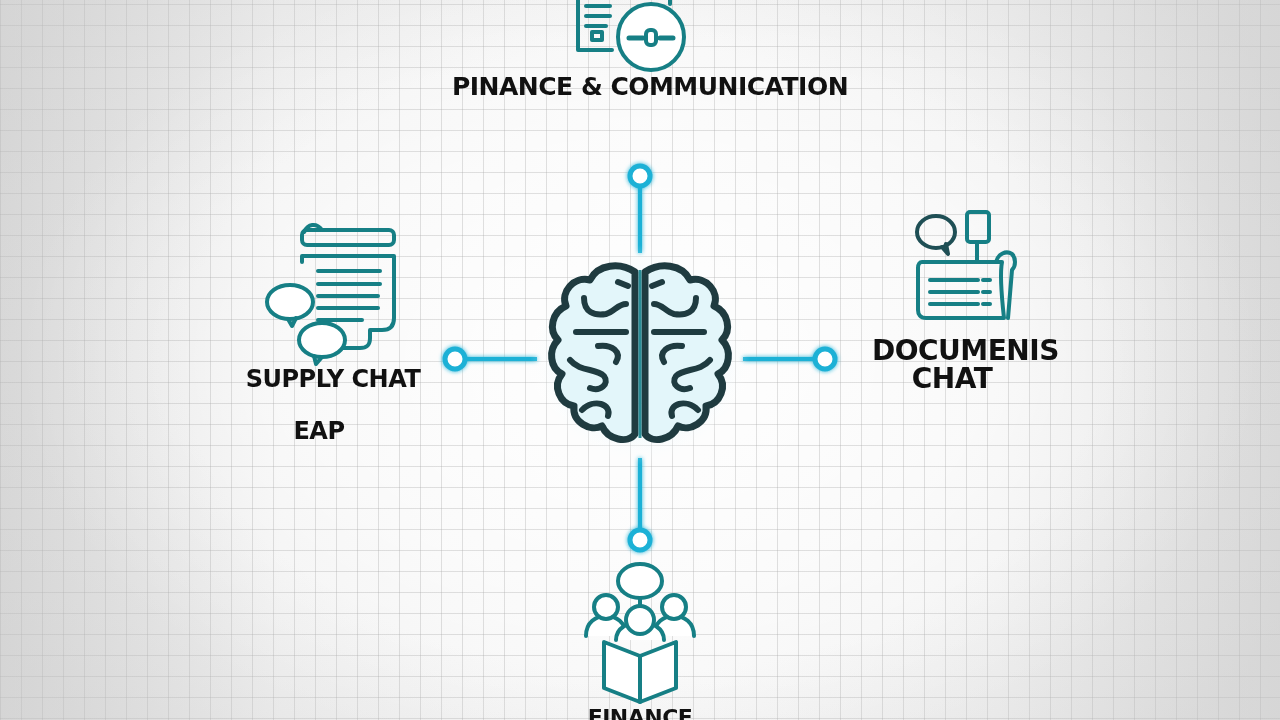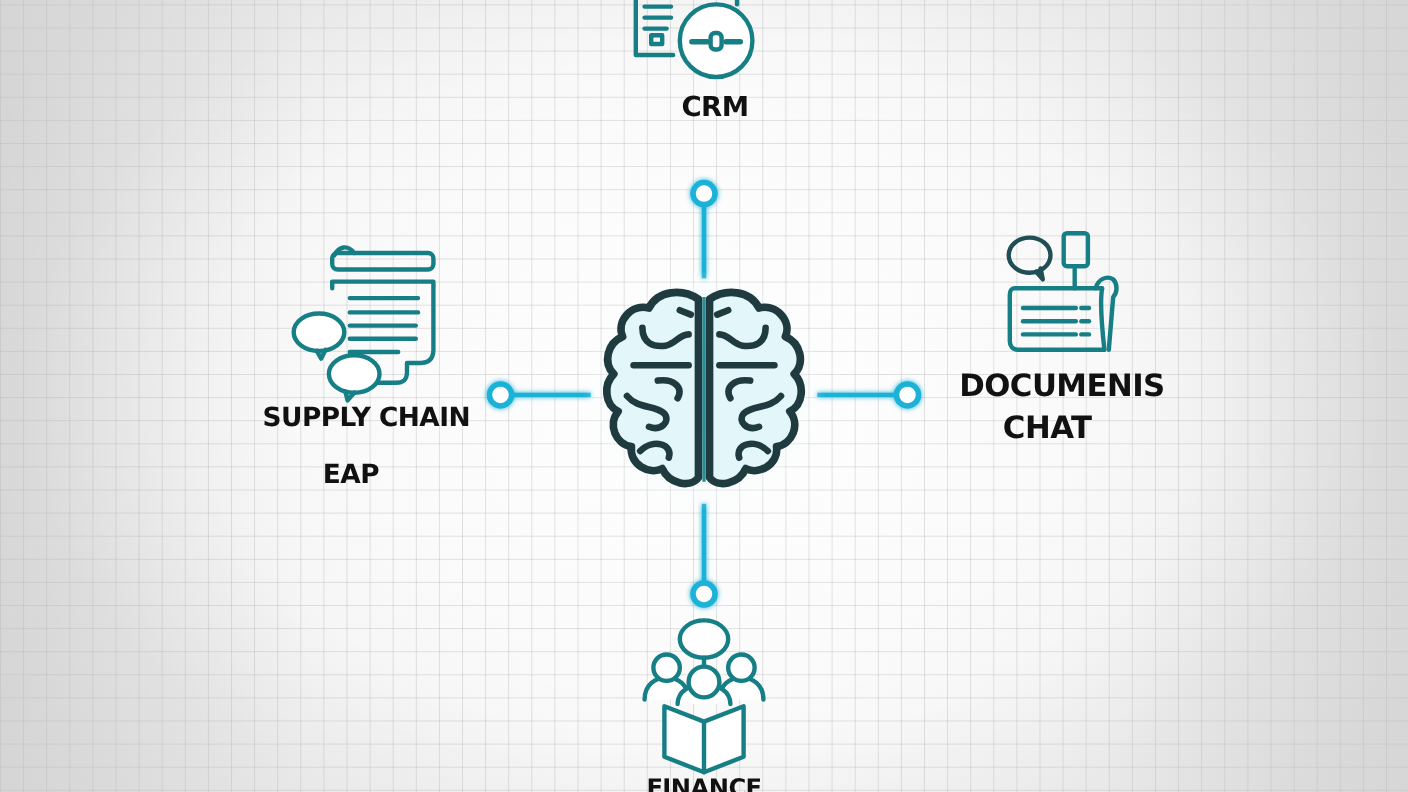--- a/index.html
+++ b/index.html
@@ -150,28 +150,28 @@
     <path d="M654 636 C654 622 664 616 674 616 C684 616 694 622 694 636"></path>
     <circle cx="674" cy="607" r="12"></circle>
     <path d="M616 640 C616 628 628 622 640 622 C652 622 664 628 664 640"></path>
     <circle cx="640" cy="620" r="14"></circle>
     <path d="M604 642 L640 656 L676 642 L676 688 L640 702 L604 688 Z"></path>
     <line x1="640" y1="656" x2="640" y2="702"></line>
   </g>
 </svg>
 
 <div class="label" style="left: 440px; top: 74px; width: 420px; font-size: 25px;">
-  <div style="margin-top: 10px;">CRM</div>
+  <div>PINANCE &amp; COMMUNICATION</div>
 </div>
 
 <div class="label" style="left: 228px; top: 367px; width: 210px; font-size: 24px;">
-  <div>SUPPLY CHAIN</div>
+  <div>SUPPLY CHAT</div>
   <div style="margin-top: 28px; margin-left: -28px;">EAP</div>
 </div>
 
 <div class="label" style="left: 872px; top: 337px; width: 150px; font-size: 28px;">
   <div>DOCUMENIS</div>
-  <div style="margin-top: 10px; margin-left: 10px;">CHAT</div>
+  <div style="margin-left: 10px;">CHAT</div>
 </div>
 
 <div class="label" style="left: 540px; top: 707px; width: 200px; font-size: 22px;">
   <div>FINANCE</div>
 </div>
 
 </body></html>

